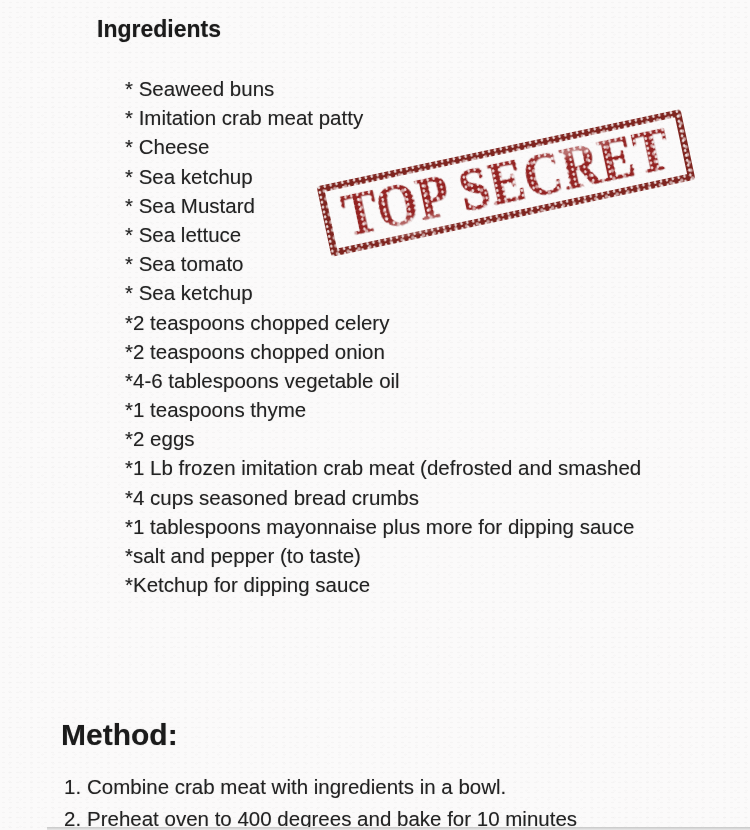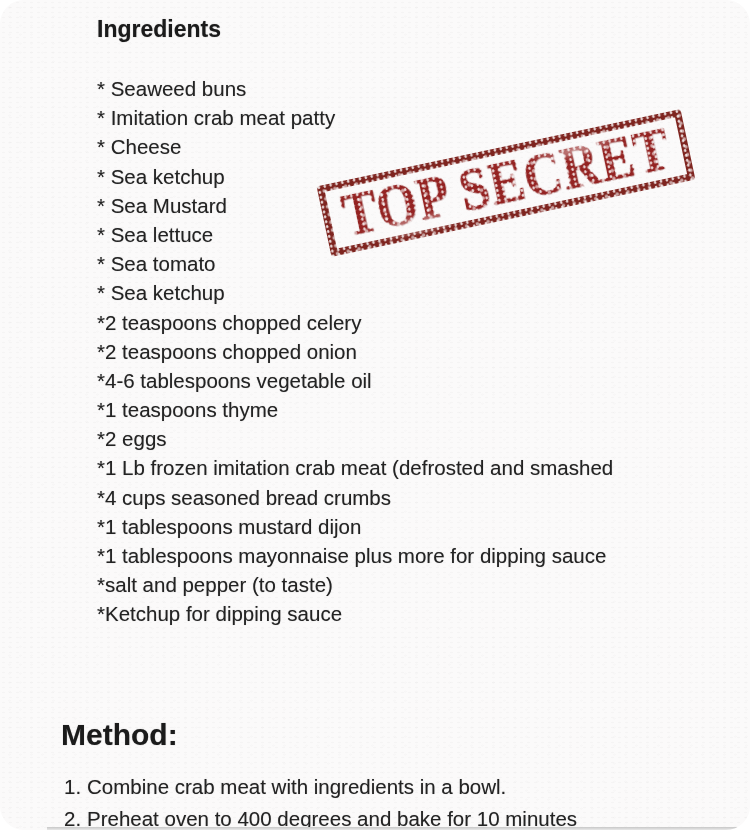--- a/index.html
+++ b/index.html
@@ -4,21 +4,20 @@
 <style>
   html, body { margin: 0; padding: 0; }
   .page {
     position: relative;
     width: 750px;
     height: 830px;
     background: #fbfafa;
     overflow: hidden;
     font-family: "Liberation Sans", sans-serif;
     color: #232323;
-    border-radius: 24px;
   }
   
   .page::before {
     content: "";
     position: absolute;
     inset: 0;
     background-image:
       radial-gradient(rgba(120,120,120,0.045) 1px, transparent 1.5px),
       radial-gradient(rgba(150,150,150,0.035) 1px, transparent 1.8px);
     background-size: 7px 5px, 11px 9px;
@@ -37,21 +36,21 @@
   .ingredients {
     position: absolute;
     left: 97px; top: 74px;
     width: 653px;
     font-size: 20.5px;
     line-height: 29.2px;
     white-space: nowrap;
     overflow: hidden;
     text-shadow: 0 0 1px rgba(45,45,45,0.35);
   }
-  .ingredients .line { height: 29.2px; }
+  .ingredients .line { height: 29.2px; margin-left: 28px; }
   .method {
     position: absolute;
     left: 64px; top: 771px;
     width: 686px;
     font-size: 20.5px;
     line-height: 32px;
     white-space: nowrap;
     overflow: hidden;
     text-shadow: 0 0 1px rgba(45,45,45,0.35);
   }
@@ -117,21 +116,20 @@
     <div class="line">* Sea lettuce</div>
     <div class="line">* Sea tomato</div>
     <div class="line">* Sea ketchup</div>
     <div class="line">*2 teaspoons chopped celery</div>
     <div class="line">*2 teaspoons chopped onion</div>
     <div class="line">*4-6 tablespoons vegetable oil</div>
     <div class="line">*1 teaspoons thyme</div>
     <div class="line">*2 eggs</div>
     <div class="line">*1 Lb frozen imitation crab meat (defrosted and smashed</div>
     <div class="line">*4 cups seasoned bread crumbs</div>
-    <div class="line">*1 tablespoons mustard dijon</div>
     <div class="line">*1 tablespoons mayonnaise plus more for dipping sauce</div>
     <div class="line">*salt and pepper (to taste)</div>
     <div class="line">*Ketchup for dipping sauce</div>
   </div>
 
   <div class="stamp">
     <span class="stamp-text">TOP SECRET</span>
     <span class="stamp-speckle"></span>
   </div>
 

